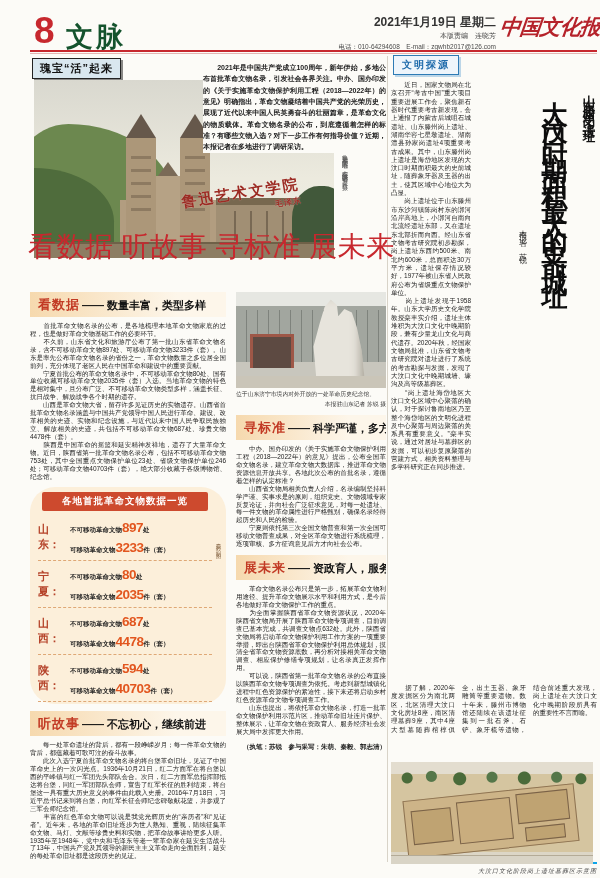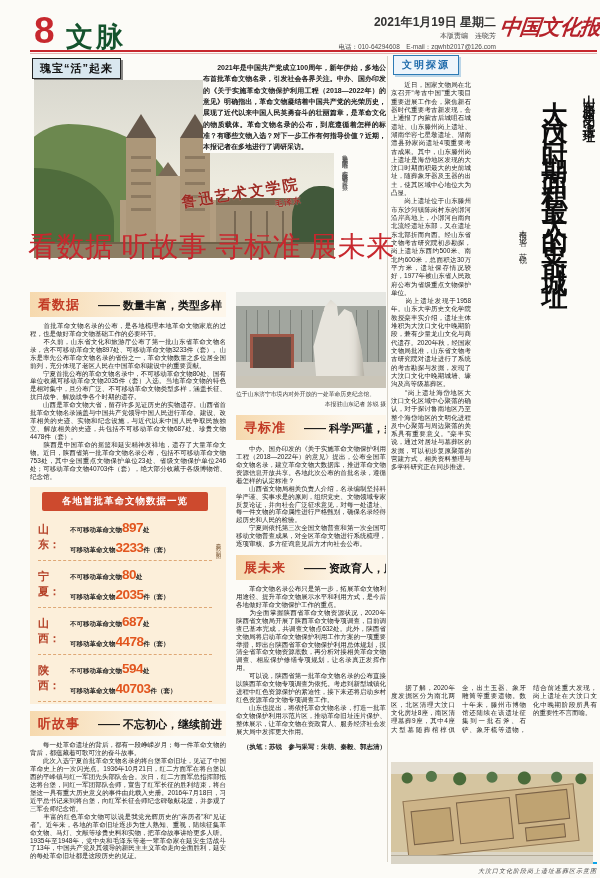--- a/index.html
+++ b/index.html
@@ -42,25 +42,25 @@
   .photo1-vcaption { position:absolute; left:340px; top:150px; height:104px; writing-mode:vertical-rl; font-size:6px; color:#555; letter-spacing:1px; z-index:3; }
 
   .feature-headline { position:absolute; left:28px; top:228px; width:358px; text-align:center; font-size:28px; font-weight:400; color:#c7282e; letter-spacing:0.5px; z-index:4; white-space:nowrap; }
   .feature-subhead { position:absolute; left:28px; top:266px; width:358px; text-align:center; font-size:12px; font-weight:800; color:#1a1a1a; letter-spacing:1px; z-index:4; }
 
   .col-left  { position:absolute; left:30px;  top:292px; width:196px; height:580px; overflow:hidden; }
   .col-right { position:absolute; left:236px; top:292px; width:150px; height:580px; overflow:hidden; }
 
   .sec-header { display:flex; align-items:baseline; background:linear-gradient(90deg, #f6d9ae, #fdf6ea 75%); padding:4px 8px 3px; margin-bottom:5px; }
   .sec-label { color:#c23a24; font-weight:900; font-size:13px; letter-spacing:1px; white-space:nowrap; }
-  .sec-sub { color:#141414; font-weight:800; font-size:11px; margin-left:18px; white-space:nowrap; }
+  .sec-sub { color:#141414; font-weight:800; font-size:11px; margin-left:2px; white-space:nowrap; }
   .body-text { font-size:6.5px; line-height:1.22; color:#232323; text-align:justify; white-space:pre-line; margin-bottom:7px; }
 
   
-  .data-box { position:relative; background:#fcefda; padding:5px 14px 2px 8px; margin:2px 0 7px; }
+  .data-box { position:relative; background:#fcefda; padding:5px 14px 2px 8px; margin:2px 0 7px;border-radius:25px; }
   .db-title { background:#cd4a2e; color:#fff; font-size:9.5px; font-weight:900; text-align:center; padding:3px 0; border-radius:2px; letter-spacing:1px; margin:0 4px 3px; }
   .db-row { display:flex; align-items:center; padding:3px 0; border-bottom:1px dashed #dfa876;justify-content:space-between; }
   .db-row:last-child { border-bottom:none; }
   .db-prov { width:32px; font-size:11px; font-weight:900; color:#b5432a; }
   .db-stats { flex:1; }
   .db-line { white-space:nowrap; line-height:1.25; }
   .db-lbl { font-size:6.5px; font-weight:bold; color:#222; }
   .db-num { font-size:13.5px; font-weight:900; color:#e2561f; letter-spacing:-0.5px; }
   .db-unit { font-size:6.5px; font-weight:bold; color:#222; }
   .db-credit { position:absolute; right:3px; top:52px; writing-mode:vertical-rl; font-size:5.5px; color:#8a6a4a; letter-spacing:2px; }

